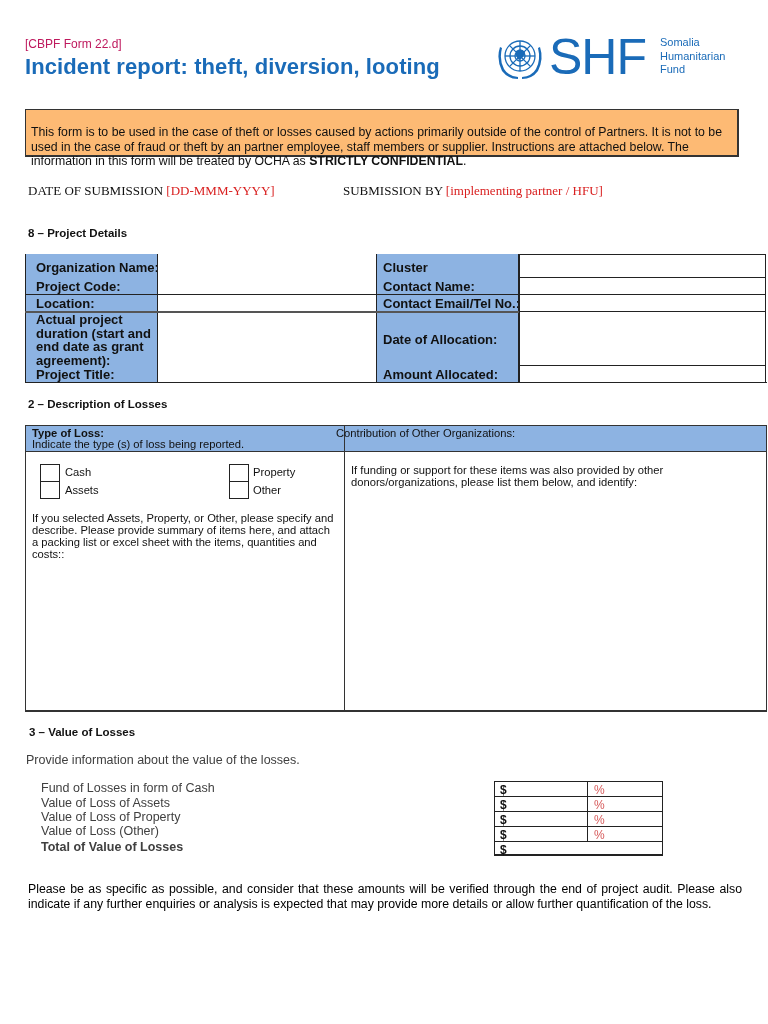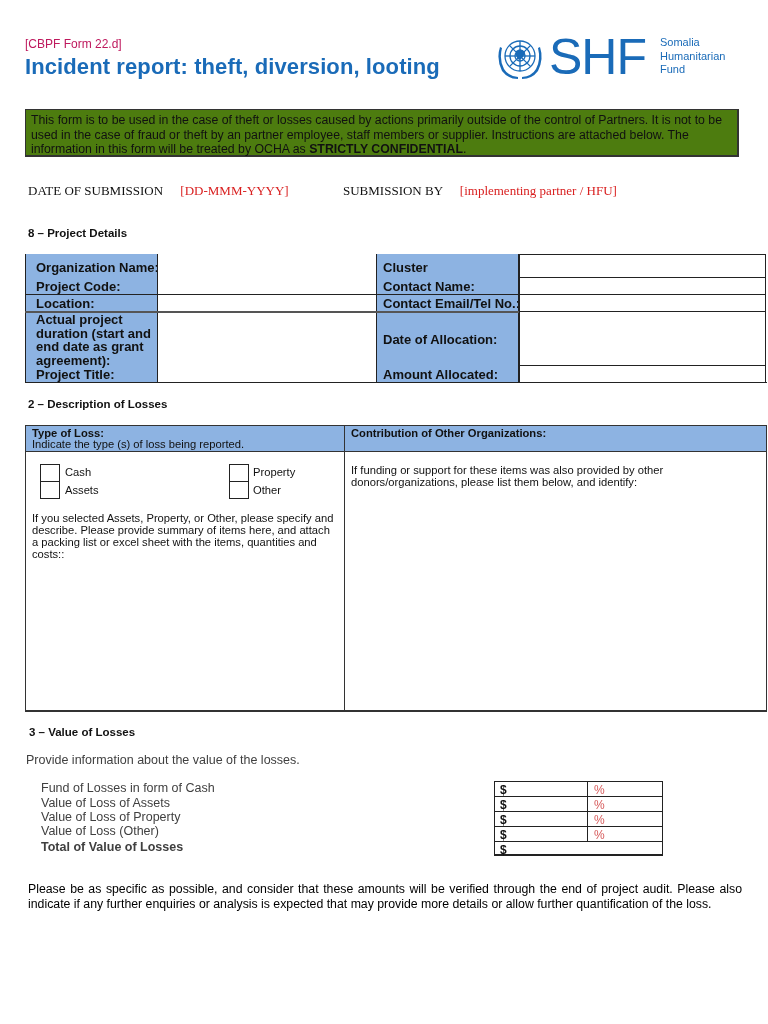--- a/index.html
+++ b/index.html
@@ -8,25 +8,25 @@
   .abs { position: absolute; }
 
   .form-code { left: 25px; top: 37px; font-size: 12px; color: #be185d; }
   .title { left: 25px; top: 54px; font-size: 22px; font-weight: bold; color: #1a6bb8; letter-spacing: 0.1px; }
 
   .logo { left: 494px; top: 33px; width: 250px; height: 50px; }
   .logo .emblem { position: absolute; left: 0; top: 0; width: 52px; height: 50px; }
   .logo .acronym { position: absolute; left: 55px; top: -4px; font-size: 50px; color: #1a6bb8; letter-spacing: -1px; line-height: 56px; }
   .logo .fullname { position: absolute; left: 166px; top: 3px; font-size: 11px; color: #1a6bb8; line-height: 13.5px; }
 
-  .notice { left: 25px; top: 109px; width: 714px; height: 48px; background: #4d7c0f; border: 1px solid #333; border-bottom-width: 2px; border-right-width: 2px; padding: 3px 5px; font-size: 12.3px; line-height: 14.5px; color: #111; }
+  .notice { left: 25px; top: 109px; width: 714px; height: 48px; background: #fdba74; border: 1px solid #333; border-bottom-width: 2px; border-right-width: 2px; padding: 15px 5px; font-size: 12.3px; line-height: 14.5px; color: #111; }
   .notice b { font-weight: bold; }
 
   .sub-line { top: 183px; font-family: "Liberation Serif", serif; font-size: 13px; color: #111; }
-  .sub-line .ph { color: #d92020; margin-left: 14px; }
+  .sub-line .ph { color: #d92020; }
 
   .section-h { font-size: 11.5px; font-weight: bold; color: #111; }
 
   
   .pd { left: 25px; top: 254px; width: 742px; height: 129px; }
   .pd .cell { position: absolute; font-size: 13px; color: #111; font-weight: bold; }
   .pd .lab { background: #8db3e2; }
   .pd .line { position: absolute; background: #222; }
 
   
@@ -126,21 +126,21 @@
 </div>
 
 <div class="abs section-h" style="left:28px; top:398px;">2 – Description of Losses</div>
 
 <div class="abs desc">
   <div class="hdr"></div>
   <div class="vline"></div>
 
   <div class="t" style="left:6px; top:1px; font-weight:bold;">Type of Loss:</div>
   <div class="t" style="left:6px; top:12px;">Indicate the type (s) of loss being reported.</div>
-  <div class="t" style="left:325px; top:1px; font-weight:bold;">Contribution of Other Organizations:</div>
+  <div class="t" style="left:310px; top:1px; font-weight:normal;">Contribution of Other Organizations:</div>
 
   <div class="chk" style="left:14px; top:38px;"></div>
   <div class="t" style="left:39px; top:40px;">Cash</div>
   <div class="chk" style="left:14px; top:55px;"></div>
   <div class="t" style="left:39px; top:58px;">Assets</div>
   <div class="chk" style="left:203px; top:38px;"></div>
   <div class="t" style="left:227px; top:40px;">Property</div>
   <div class="chk" style="left:203px; top:55px;"></div>
   <div class="t" style="left:227px; top:58px;">Other</div>
 

